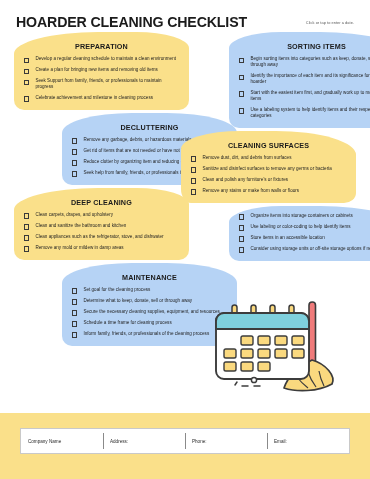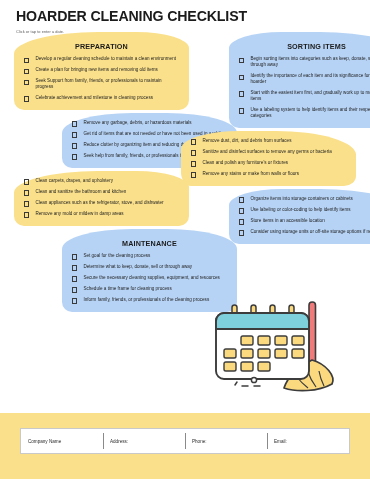--- a/index.html
+++ b/index.html
@@ -15,25 +15,24 @@
     position: relative;
   }
 
   
   .header {
     position: absolute;
     left: 0; top: 0;
     width: 370px;
     height: 34px;
     box-sizing: border-box;
-    padding: 9px 12px 0 16px;
+    padding: 15px 12px 0 16px;
     display: flex;
     align-items: flex-start;
     justify-content: space-between;
-    flex-direction: column;
   }
   .page-title {
     font-size: 14.2px;
     font-weight: bold;
     letter-spacing: -0.15px;
     color: #1b1b1b;
     line-height: 1;
     white-space: nowrap;
   }
   .date-field {
@@ -190,38 +189,40 @@
         <div class="item">
           <span class="checkbox"></span>
           <span class="item-text">Seek Support from family, friends, or professionals to maintain progress</span>
         </div>
         <div class="item">
           <span class="checkbox"></span>
           <span class="item-text">Celebrate achievement and milestone in cleaning process</span>
         </div>
       </div>
       <div class="panel blue wave-c">
+        <div class="panel-title">DECLUTTERING</div>
         <div class="item">
           <span class="checkbox"></span>
           <span class="item-text">Remove any garbage, debris, or hazardous materials</span>
         </div>
         <div class="item">
           <span class="checkbox"></span>
           <span class="item-text">Get rid of items that are not needed or have not been used in a while</span>
         </div>
         <div class="item">
           <span class="checkbox"></span>
           <span class="item-text">Reduce clutter by organizing item and reducing duplication</span>
         </div>
         <div class="item">
           <span class="checkbox"></span>
           <span class="item-text">Seek help from family, friends, or professionals if needed</span>
         </div>
       </div>
       <div class="panel yellow wave-a">
+        <div class="panel-title">DEEP CLEANING</div>
         <div class="item">
           <span class="checkbox"></span>
           <span class="item-text">Clean carpets, drapes, and upholstery</span>
         </div>
         <div class="item">
           <span class="checkbox"></span>
           <span class="item-text">Clean and sanitize the bathroom and kitchen</span>
         </div>
         <div class="item">
           <span class="checkbox"></span>
@@ -270,20 +271,21 @@
         <div class="item">
           <span class="checkbox"></span>
           <span class="item-text">Start with the easiest item first, and gradually work up to more difficult items</span>
         </div>
         <div class="item">
           <span class="checkbox"></span>
           <span class="item-text">Use a labeling system to help identify items and their respected categories</span>
         </div>
       </div>
       <div class="panel yellow wave-d">
+        <div class="panel-title">CLEANING SURFACES</div>
         <div class="item">
           <span class="checkbox"></span>
           <span class="item-text">Remove dust, dirt, and debris from surfaces</span>
         </div>
         <div class="item">
           <span class="checkbox"></span>
           <span class="item-text">Sanitize and disinfect surfaces to remove any germs or bacteria</span>
         </div>
         <div class="item">
           <span class="checkbox"></span>

